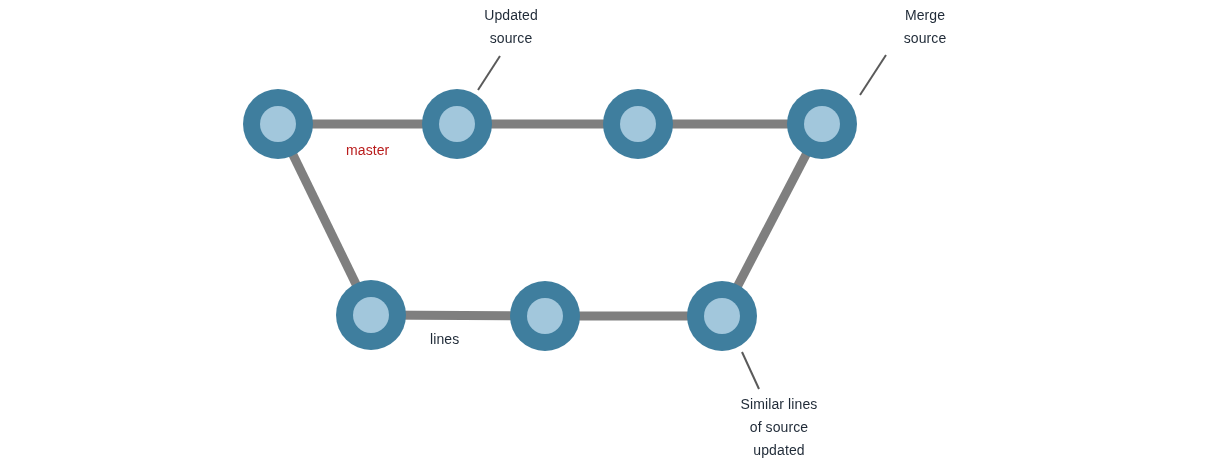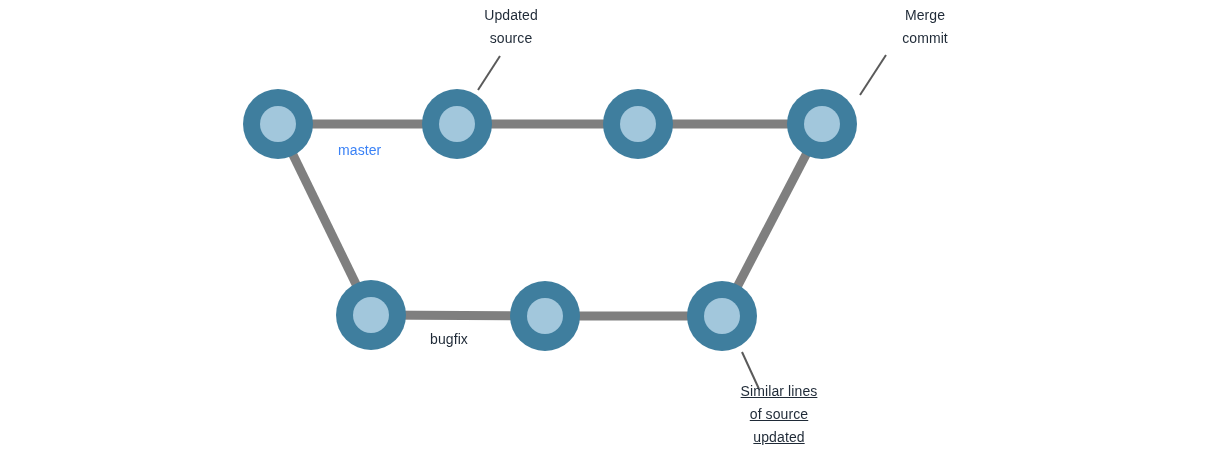--- a/index.html
+++ b/index.html
@@ -88,24 +88,24 @@
           <circle cx="545" cy="316" r="18" fill="#a2c7dc"></circle>
         </g>
         <g>
           <circle cx="722" cy="316" r="35" fill="#3f7e9e"></circle>
           <circle cx="722" cy="316" r="18" fill="#a2c7dc"></circle>
         </g>
       </g>
   </svg>
 
   <div id="label-layer">
-      <div class="graph-label branch-label" style="left: 338px; top: 139px; color: #3b82f6;">master</div>
-      <div class="graph-label branch-label" style="left: 430px; top: 328px; color: rgb(31, 42, 55);">bugfix</div>
+      <div class="graph-label branch-label" style="left: 346px; top: 139px; color: #b91c1c;">master</div>
+      <div class="graph-label branch-label" style="left: 430px; top: 328px; color: rgb(31, 42, 55);">lines</div>
       <div class="graph-label callout-label" style="left: 436px; top: 4px; width: 150px; color: rgb(31, 42, 55);">Updated
 source</div>
       <div class="graph-label callout-label" style="left: 850px; top: 4px; width: 150px; color: rgb(31, 42, 55);">Merge
-commit</div>
-      <div class="graph-label callout-label" style="left: 703px; top: 380px; width: 152px; color: rgb(31, 42, 55); text-decoration: underline;">Similar lines
+source</div>
+      <div class="graph-label callout-label" style="left: 703px; top: 393px; width: 152px; color: rgb(31, 42, 55);">Similar lines
 of source
 updated</div>
     </div>
 
 </div>
 
 </body></html>

